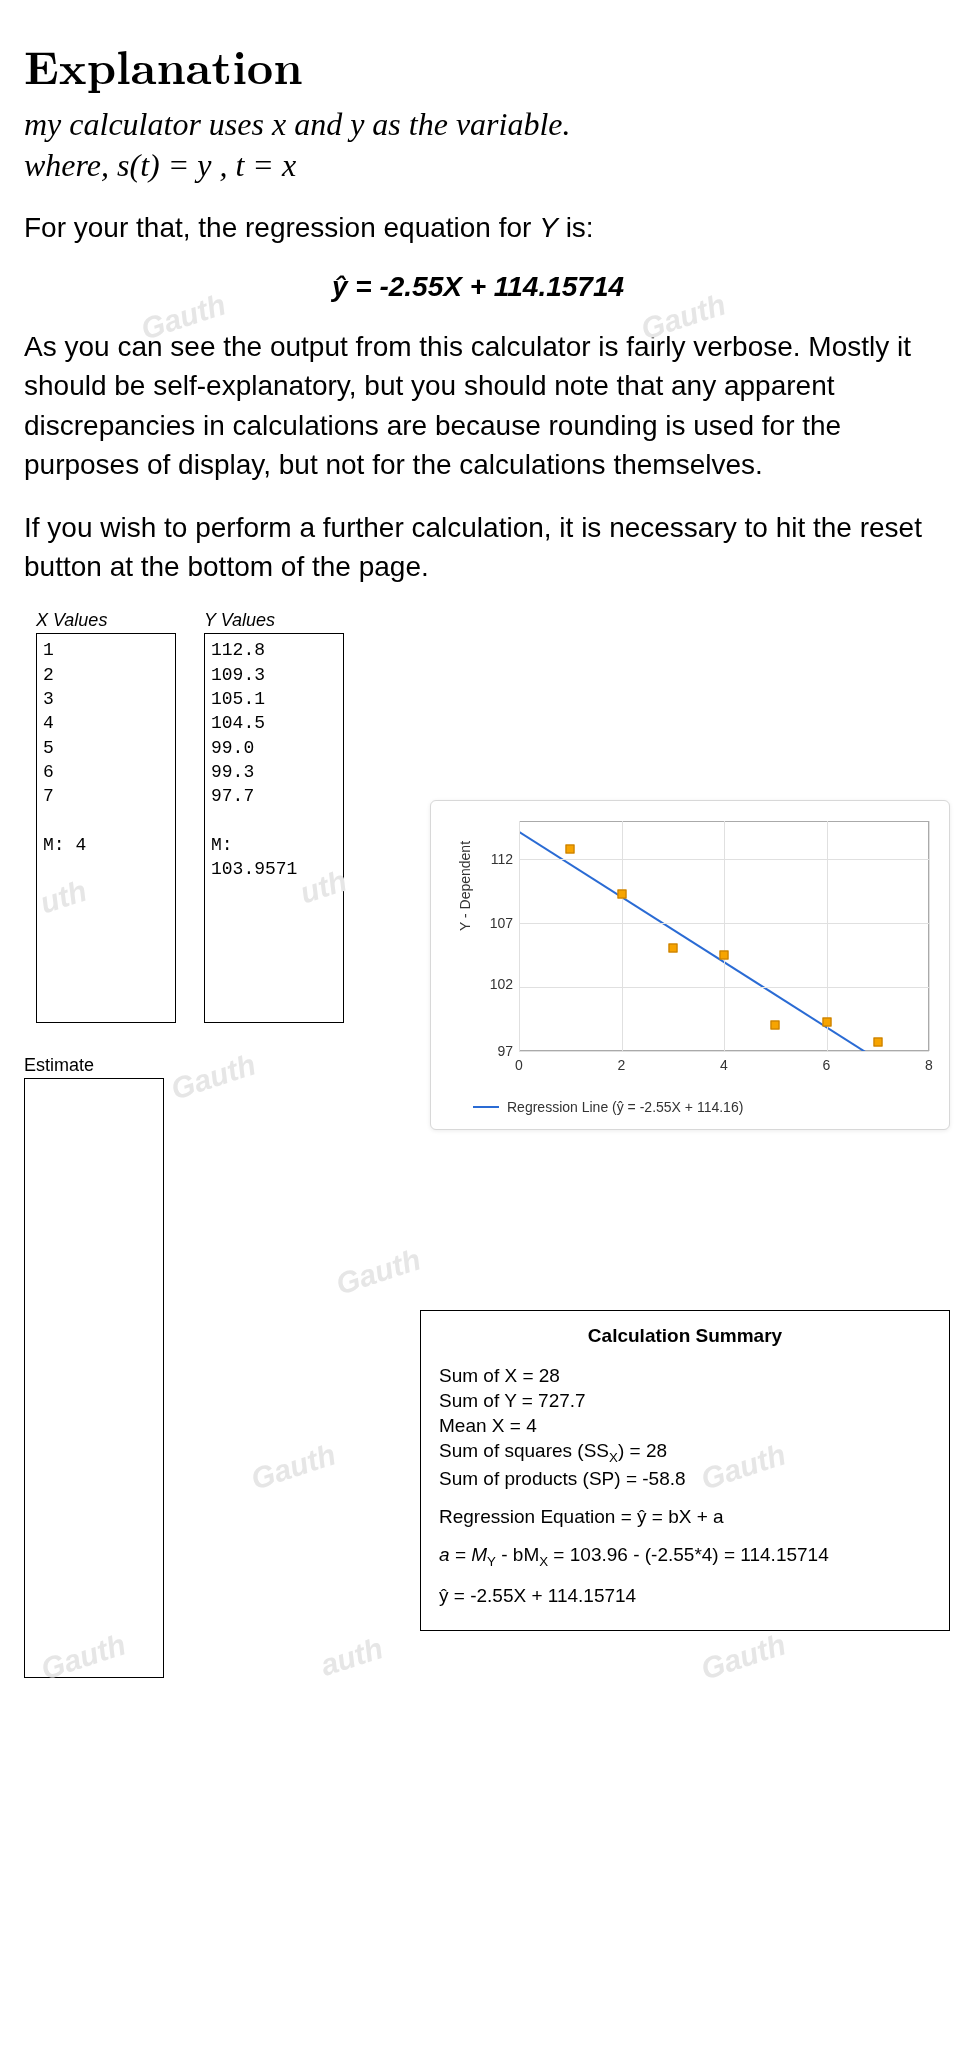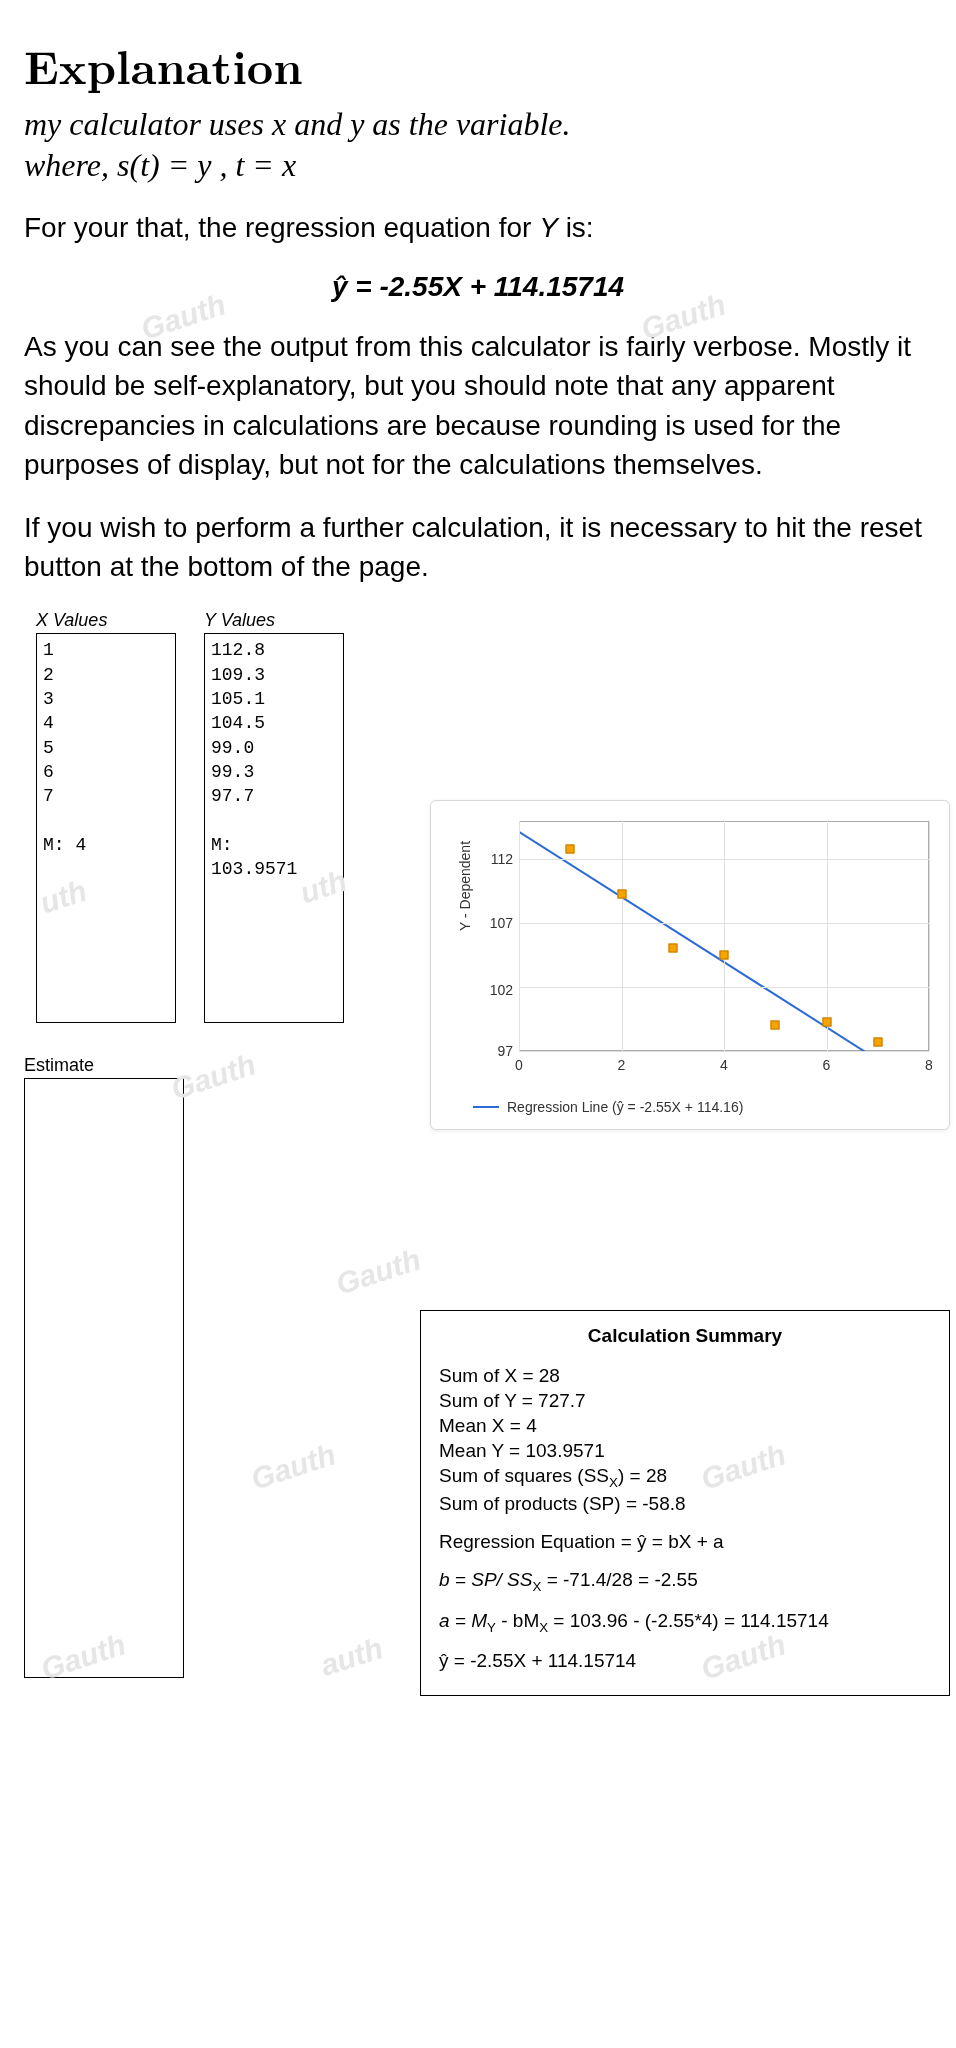--- a/index.html
+++ b/index.html
@@ -51,21 +51,21 @@
   .textarea-like {
     border: 1.5px solid #000;
     font-family: 'Courier New', monospace;
     font-size: 18px;
     padding: 4px 6px;
     height: 390px;
     white-space: pre;
     background: #fff;
     line-height: 1.35;
   }
-  .estimate-block { margin-top: 32px; width: 160px; }
+  .estimate-block { margin-top: 32px; width: 140px; }
   .estimate-label { font-family: Arial, sans-serif; font-size: 18px; margin-bottom: 2px;}
   .estimate-box {
     border: 1.5px solid #000;
     height: 600px;
     background: #fff;
   }
 
   
   .chart-panel {
     position: absolute;
@@ -247,21 +247,21 @@
         <div class="xtick-label" style="left: 142.5px;">2</div>
         <div class="grid-v" style="left: 245px;"></div>
         <div class="xtick-label" style="left: 245px;">4</div>
         <div class="grid-v" style="left: 347.5px;"></div>
         <div class="xtick-label" style="left: 347.5px;">6</div>
         <div class="grid-v" style="left: 450px;"></div>
         <div class="xtick-label" style="left: 450px;">8</div>
         <div class="grid-h" style="top: 240px;"></div>
         <div class="ytick-label" style="top: 240px;">97</div>
         <div class="grid-h" style="top: 176.111px;"></div>
-        <div class="ytick-label" style="top: 179px;">102</div>
+        <div class="ytick-label" style="top: 173px;">102</div>
         <div class="grid-h" style="top: 112.222px;"></div>
         <div class="ytick-label" style="top: 112.222px;">107</div>
         <div class="grid-h" style="top: 48.3333px;"></div>
         <div class="ytick-label" style="top: 48.3333px;">112</div>
       </div>
     <div id="points-container">
         <div class="data-pt" style="left: 91.25px; top: 38.1111px;"></div>
         <div class="data-pt" style="left: 142.5px; top: 82.8333px;"></div>
         <div class="data-pt" style="left: 193.75px; top: 136.5px;"></div>
         <div class="data-pt" style="left: 245px; top: 144.167px;"></div>
@@ -274,29 +274,25 @@
     <div class="legend-line"></div>
     <span>Regression Line (ŷ = -2.55X + 114.16)</span>
   </div>
 </div>
 
 <div class="calc-summary">
   <div class="calc-title">Calculation Summary</div>
   <div class="calc-line"><span>Sum of X = 28</span></div>
   <div class="calc-line"><span>Sum of Y = 727.7</span></div>
   <div class="calc-line"><span>Mean X = 4</span></div>
-  <div class="calc-line"><span>Mean Y = 103.9571</span></div>
   <div class="calc-line">
     <span>Sum of squares (SS</span><span class="sub">X</span><span>) = 28</span>
   </div>
   <div class="calc-line"><span>Sum of products (SP) = -58.8</span></div>
   <div class="calc-line" style="margin-top:16px;"><span>Regression Equation = ŷ = bX + a</span></div>
-  <div class="calc-line" style="margin-top:16px;">
-    <em>b = SP/ SS</em><span class="sub">X</span><span> = -71.4/28 = -2.55</span>
-  </div>
   <div class="calc-line" style="margin-top:16px;">
     <em>a = M</em><span class="sub">Y</span><span> - bM</span><span class="sub">X</span><span> = 103.96 - (-2.55*4) = 114.15714</span>
   </div>
   <div class="calc-line" style="margin-top:16px;"><span>ŷ = -2.55X + 114.15714</span></div>
 </div>
 
 <div class="comp-row">
   <div class="comp-col">
     <div class="comp-header">X - Mₓ</div>
     <div class="comp-box">-3

